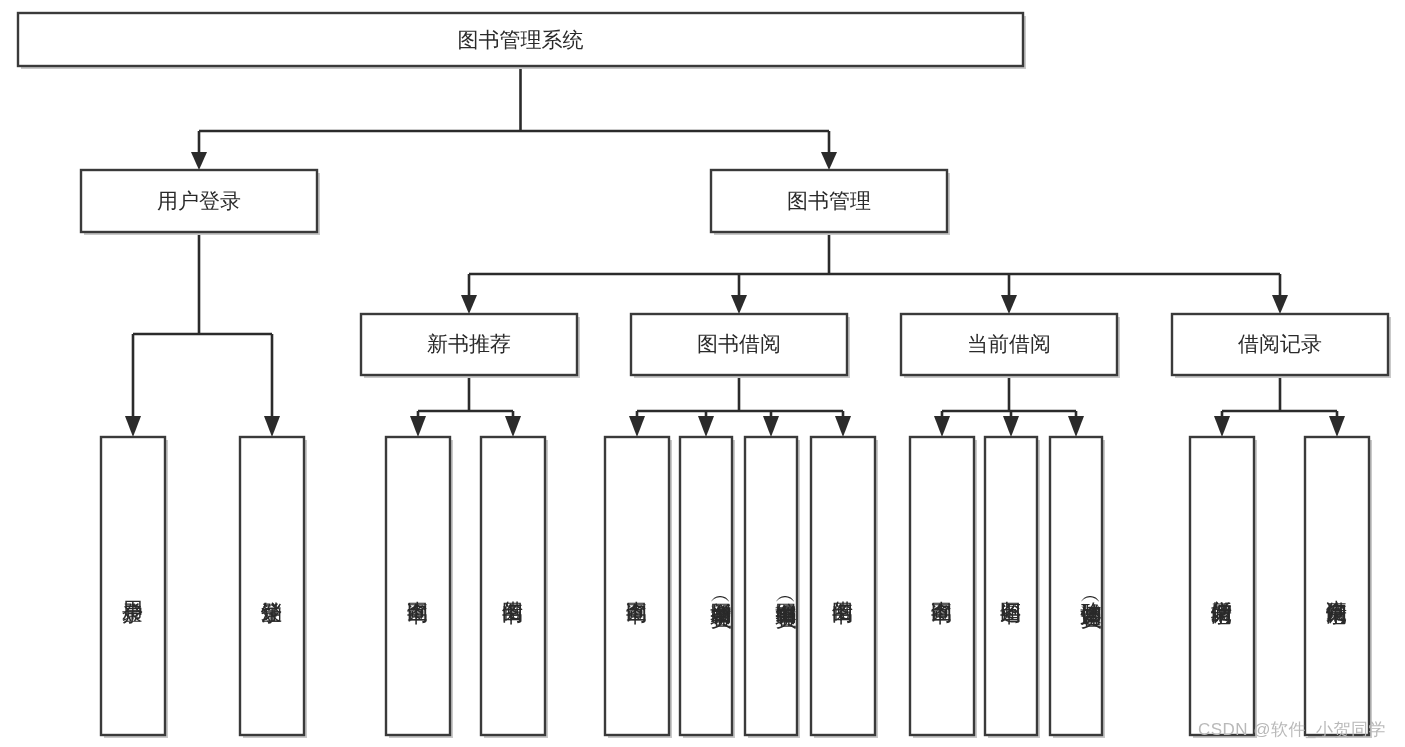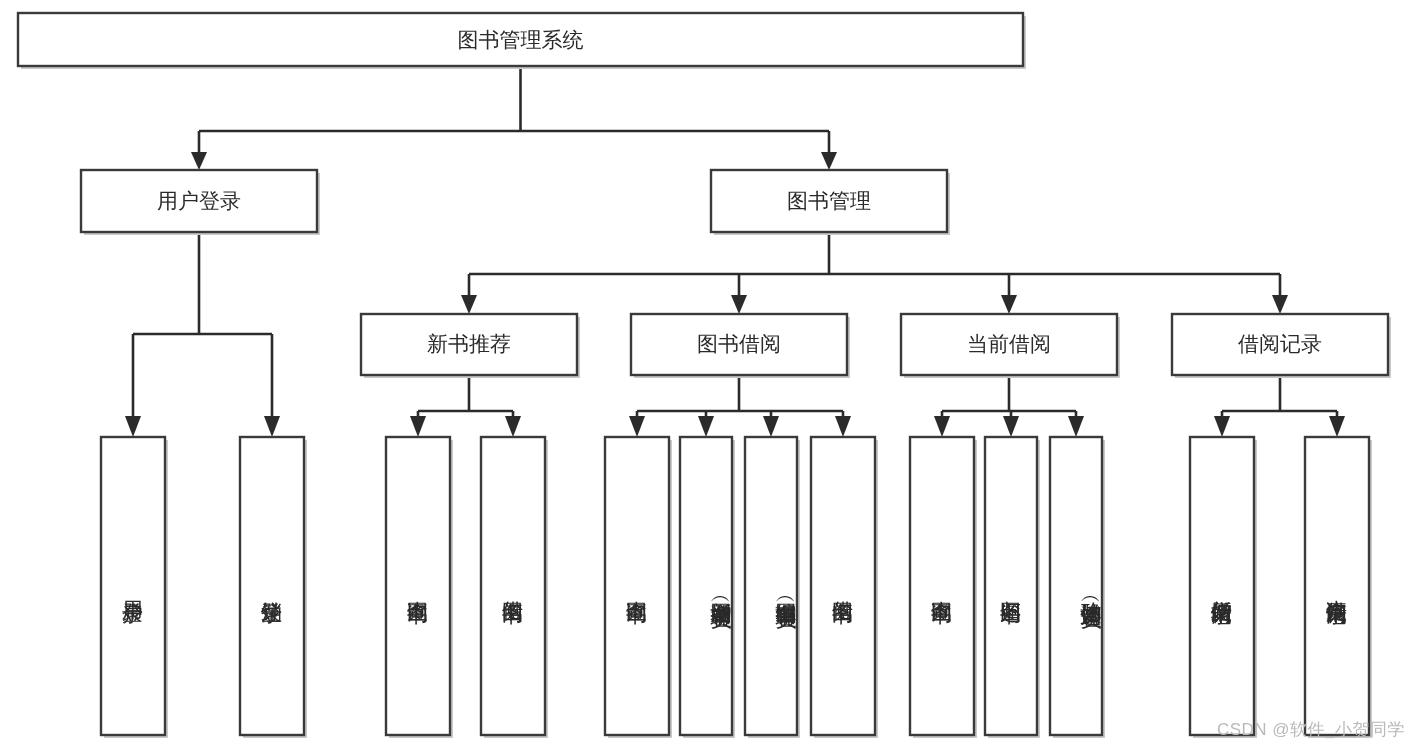--- a/index.html
+++ b/index.html
@@ -24,21 +24,21 @@
     writing-mode:vertical-rl;
     text-orientation:upright;
     font-size:21px;color:#2a2a2a;
     letter-spacing:1px;
     line-height:1;
     pointer-events:none;
     white-space:nowrap;
   }
   .watermark{
     position:absolute;
-    right:0;bottom:6px;
+    right:19px;bottom:6px;
     font-size:17px;
     color:#b9b9b9;
     letter-spacing:0.5px;
     font-family:"Liberation Sans","DejaVu Sans",sans-serif;
     white-space:nowrap;
   }
 </style>
 </head>
 <body>
 

